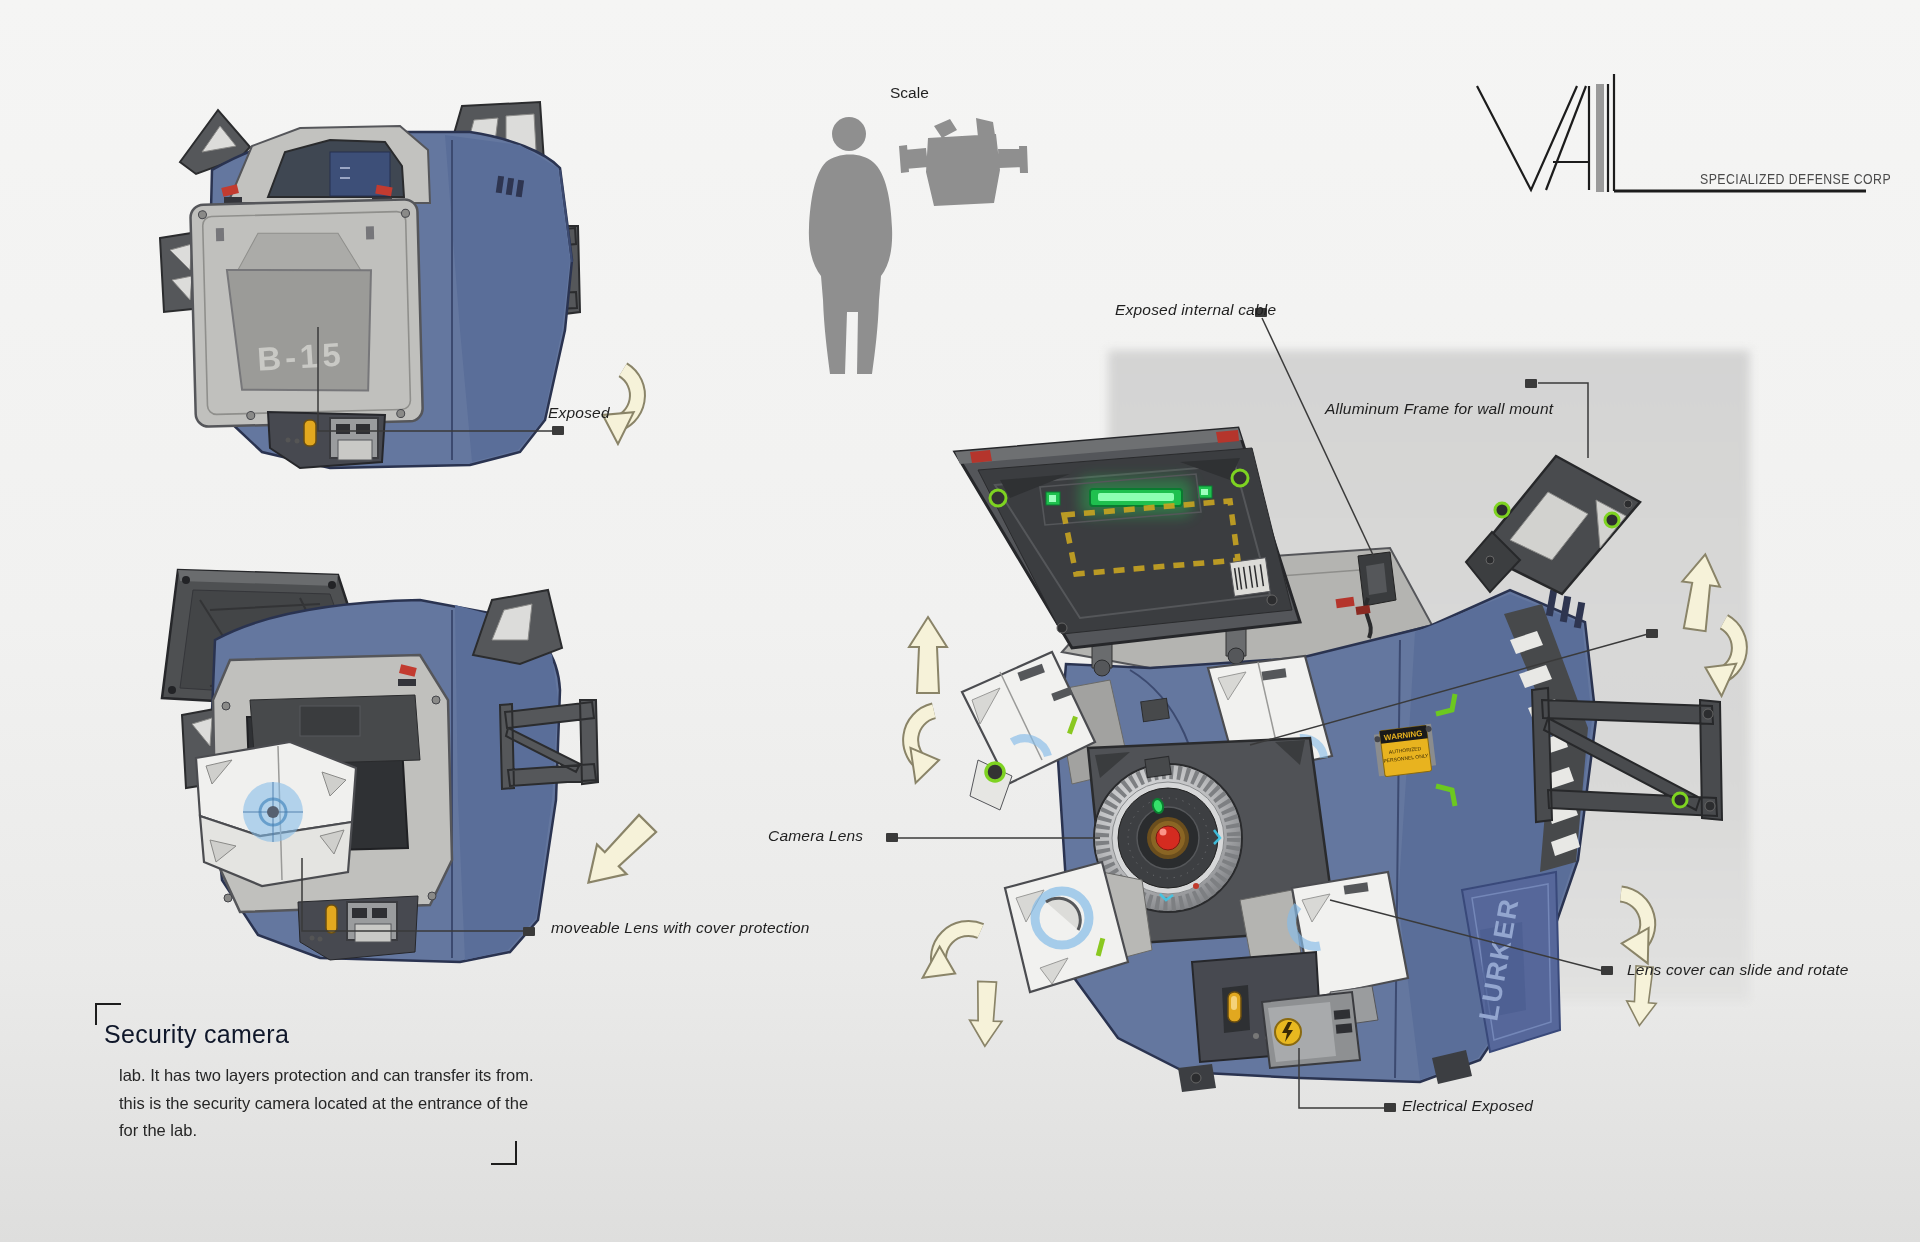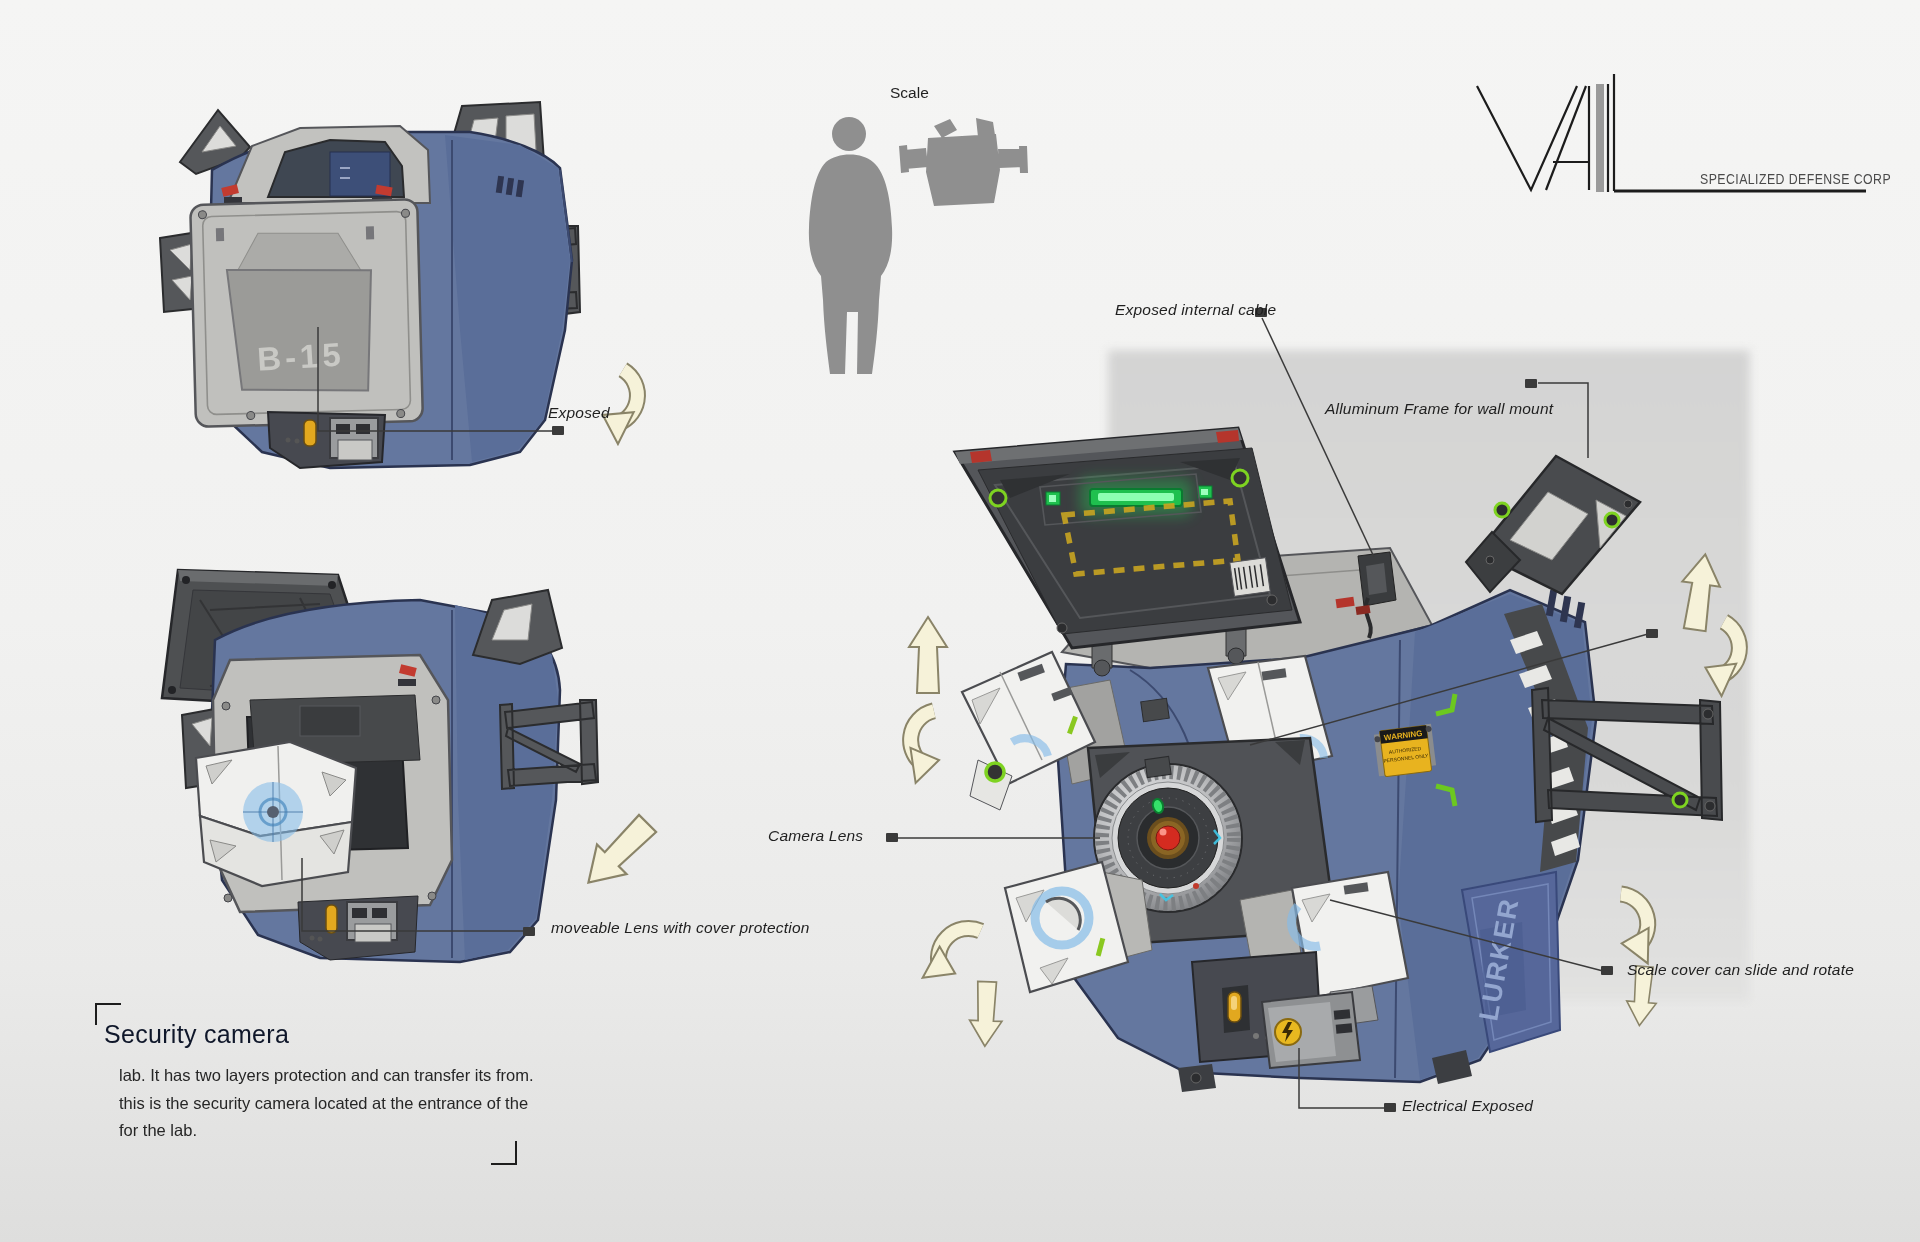--- a/index.html
+++ b/index.html
@@ -480,21 +480,21 @@
 <div class="label" style="left:548px;top:404px;">Exposed</div>
 
 <div class="label" style="left:551px;top:919px;">moveable Lens with cover protection</div>
 
 <div class="label" style="left:1115px;top:301px;">Exposed internal cable</div>
 
 <div class="label" style="left:1325px;top:372px;margin-top:28px;">Alluminum Frame for wall mount</div>
 
 <div class="label" style="left:768px;top:827px;">Camera Lens</div>
 
-<div class="label" style="left:1627px;top:961px;">Scale cover can slide and rotate</div>
+<div class="label" style="left:1627px;top:961px;">Lens cover can slide and rotate</div>
 
 <div class="label" style="left:1402px;top:1097px;">Electrical Exposed</div>
 
 <div class="corner-tl"></div>
 <div class="corner-br"></div>
 
 <div class="desc-title">Security camera</div>
 
 <div class="desc-body">
   <div>lab. It has two layers protection and can transfer its from.</div>

